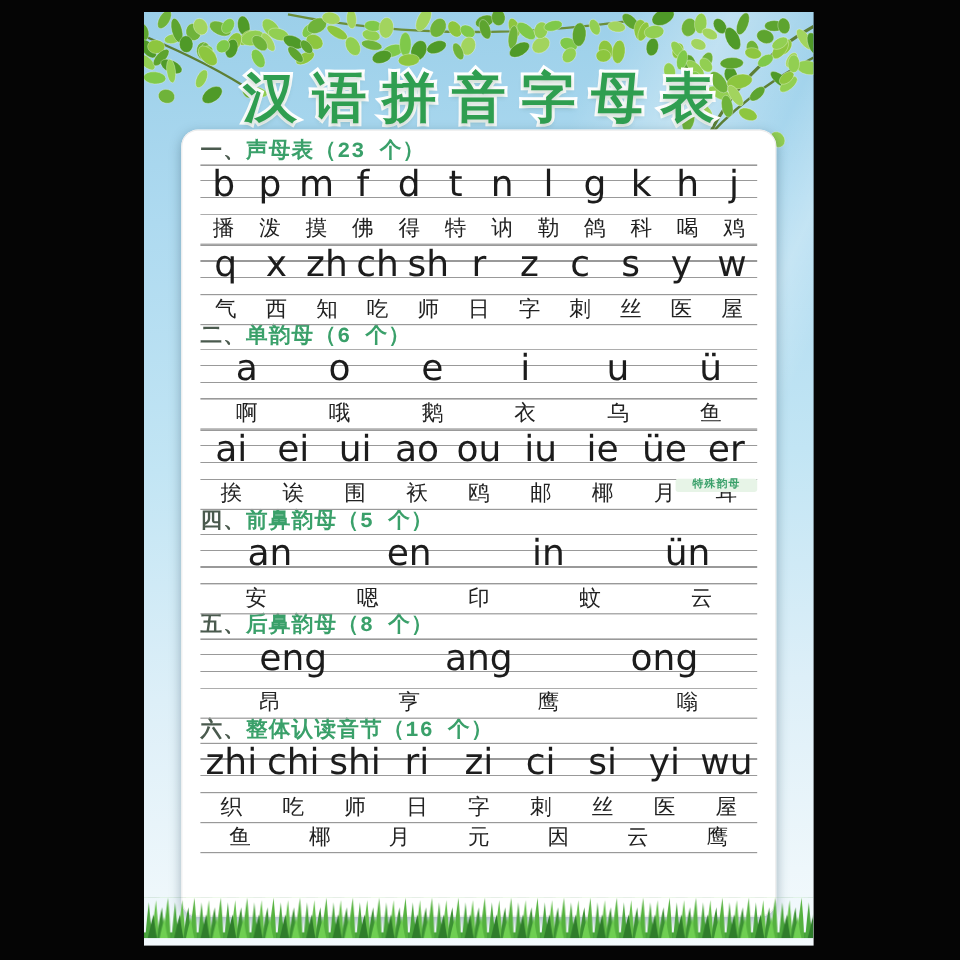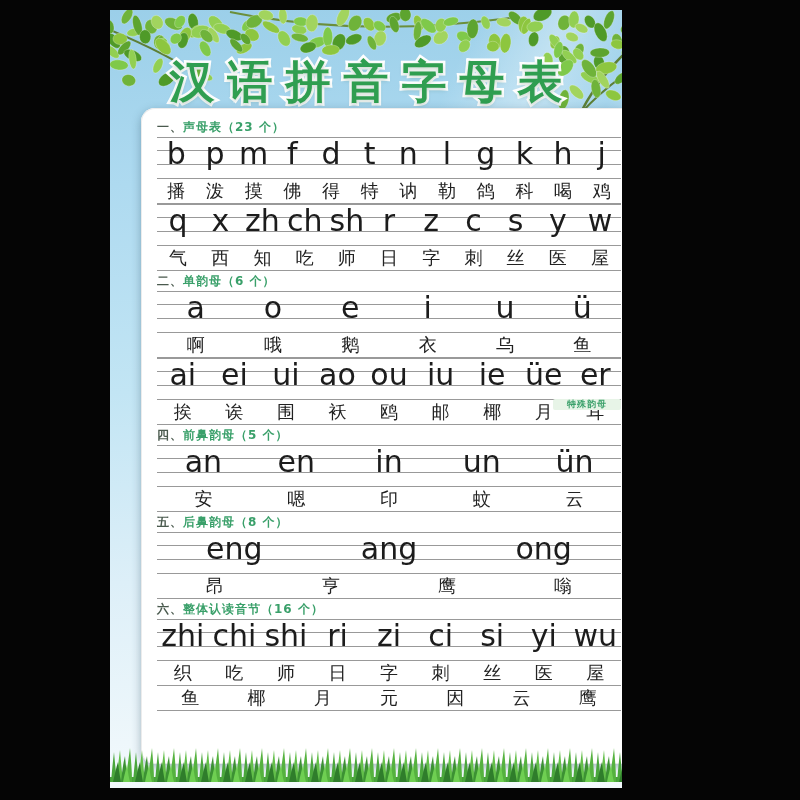--- a/index.html
+++ b/index.html
@@ -1,21 +1,21 @@
 <!DOCTYPE html>
 <html><head>
 <meta charset="utf-8">
 <style>
   html,body{margin:0;padding:0;}
   body{
     width:800px;height:800px;background:#050505;position:relative;overflow:hidden;
     font-family:"DejaVu Sans","Liberation Sans",sans-serif;
   }
   .poster{
-    position:absolute;left:110px;top:10px;width:512px;height:778px;
+    position:absolute;left:120px;top:10px;width:558px;height:778px;
     background:linear-gradient(178deg,#9bcfe9 0%,#aedaf0 22%,#c2e5f4 48%,#ddeff8 72%,#eef7fb 92%,#f4fafd 100%);
     overflow:hidden;
   }
   .sky-streak{
     position:absolute;left:0;top:0;width:100%;height:45%;pointer-events:none;
     background:linear-gradient(115deg,transparent 55%,rgba(255,255,255,.35) 68%,transparent 80%,rgba(255,255,255,.25) 88%,transparent 95%);
   }
   .leaves-svg{position:absolute;left:0;top:0;pointer-events:none;}
   .poster-title{
     position:absolute;left:0;top:42px;width:100%;text-align:center;
@@ -24,22 +24,22 @@
     text-shadow:0 2px 4px rgba(40,90,60,.25);
     white-space:nowrap;text-indent:13px;
   }
   .panel{
     position:absolute;left:31px;top:98px;width:496px;bottom:24px;
     background:#ffffff;border-radius:14px;
     box-shadow:0 3px 10px rgba(45,80,100,.4), inset 0 0 0 1px #ececec;
     padding:9px 16px 0 16px;box-sizing:border-box;
   }
   .sec-header{
-    height:20px;line-height:20px;font-size:12px;font-weight:bold;
-    letter-spacing:1px;white-space:nowrap;
+    height:20px;line-height:20px;font-size:18px;font-weight:bold;
+    letter-spacing:1px;white-space:nowrap;font-family:Liberation Mono, monospace;
   }
   .sec-num{color:#4a5a4e;}
   .sec-label{color:#3aa06a;}
   .staff-row{
     position:relative;height:42px;display:flex;align-items:flex-start;
     background:linear-gradient(to bottom,
       #999 0px,#999 1px,transparent 1px,transparent 13px,
       #999 13px,#999 14px,transparent 14px,transparent 27px,
       #999 27px,#999 28px,transparent 28px,transparent 41px,
       #999 41px,#999 42px);
@@ -319,21 +319,20 @@
             <span class="cell">月</span>
             <span class="cell">耳</span>
           </div>
         </div>
         <div class="section">
           <div class="sec-header"><span class="sec-num">四、</span><span class="sec-label">前鼻韵母（5 个）</span></div>
           <div class="staff-row">
             <span class="cell">an</span>
             <span class="cell">en</span>
             <span class="cell">in</span>
-            <span class="cell">un</span>
             <span class="cell">ün</span>
           </div>
           <div class="hanzi-row">
             <span class="cell">安</span>
             <span class="cell">嗯</span>
             <span class="cell">印</span>
             <span class="cell">蚊</span>
             <span class="cell">云</span>
           </div>
         </div>

